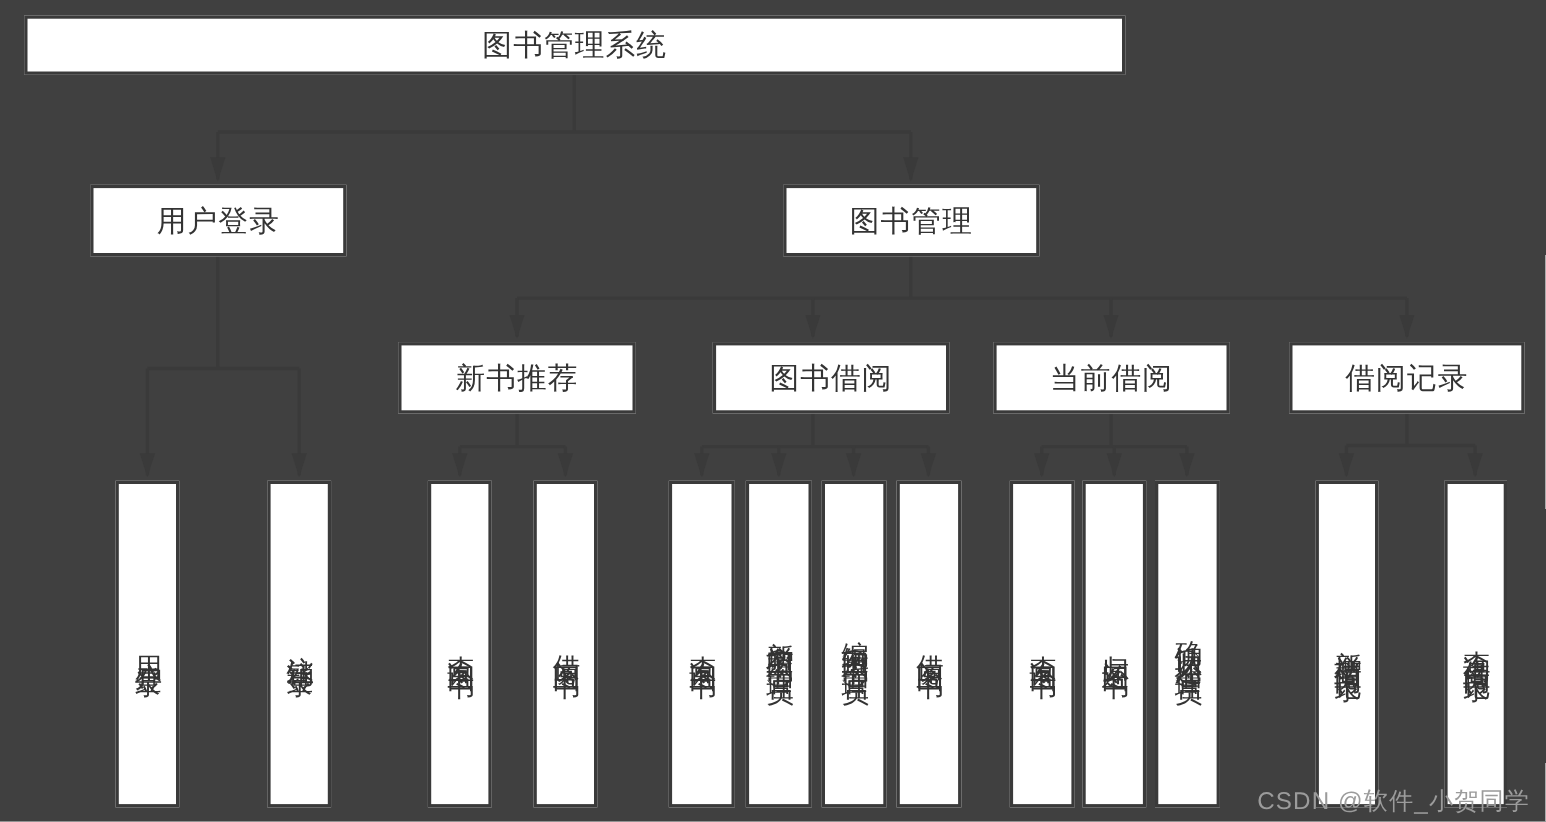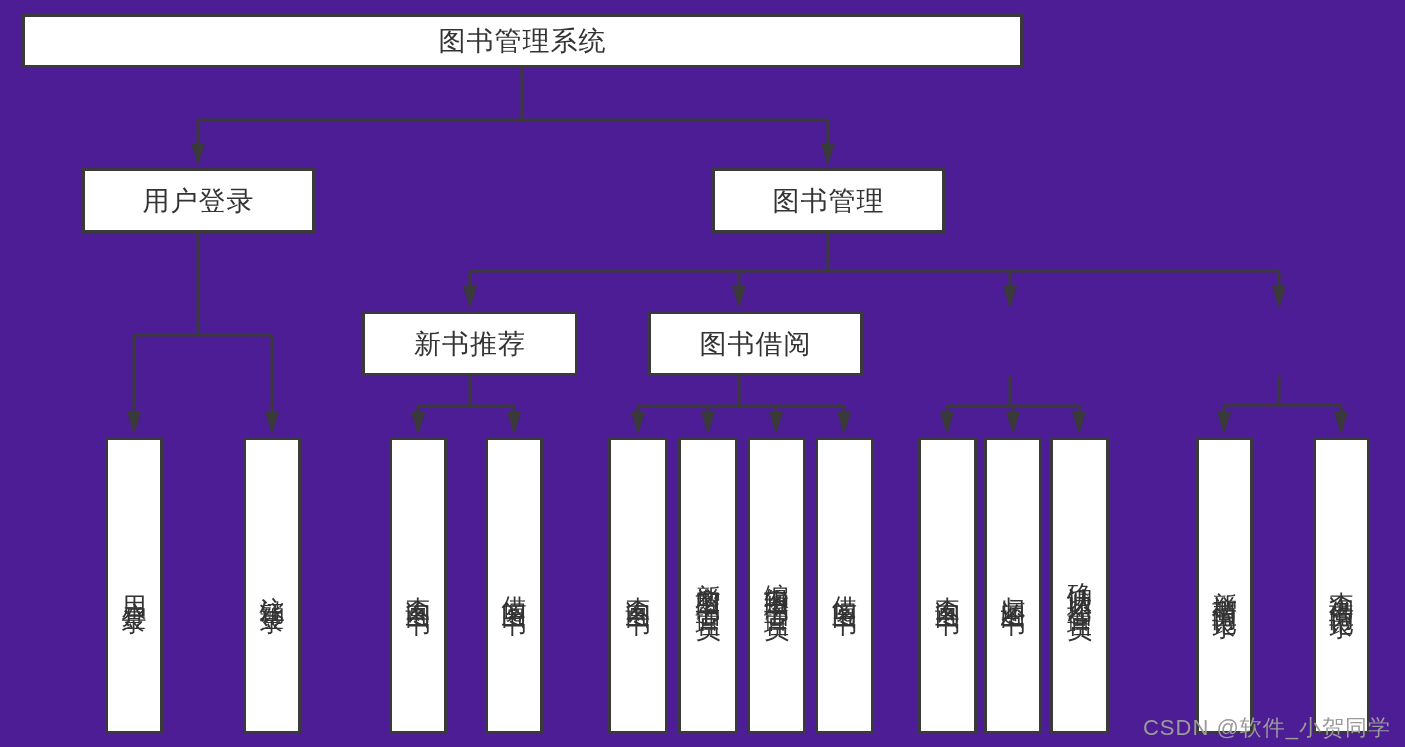--- a/index.html
+++ b/index.html
@@ -1,20 +1,20 @@
 <!DOCTYPE html>
 <html><head>
 <meta charset="utf-8">
 <style>
   html, body { margin: 0; padding: 0; background: #ffffff; }
   .canvas {
     position: relative;
     width: 1405px;
     height: 747px;
-    background: #4c1d95;
+    background: #404040;
     font-family: "Liberation Sans", "DejaVu Sans", sans-serif;
     color: #333333;
     overflow: hidden;
   }
   svg.connectors {
     position: absolute;
     left: 0; top: 0;
     width: 1405px; height: 747px;
   }
   .node {
@@ -104,20 +104,26 @@
   <div class="node h" style="left:712px; top:168px; width:233px; height:65px;">
     <span class="lbl">图书管理</span>
   </div>
 
   <div class="node h" style="left:362px; top:311px; width:216px; height:65px;">
     <span class="lbl">新书推荐</span>
   </div>
   <div class="node h" style="left:648px; top:311px; width:215px; height:65px;">
     <span class="lbl">图书借阅</span>
   </div>
+  <div class="node h" style="left:903px; top:311px; width:215px; height:65px;">
+    <span class="lbl">当前借阅</span>
+  </div>
+  <div class="node h" style="left:1172px; top:311px; width:214px; height:65px;">
+    <span class="lbl">借阅记录</span>
+  </div>
 
   <div class="node leaf" style="left:105px; top:437px; width:58px; height:297px;">
     <span class="lbl">用户登录</span>
   </div>
   <div class="node leaf" style="left:243px; top:437px; width:58px; height:297px;">
     <span class="lbl">注销登录</span>
   </div>
 
   <div class="node leaf" style="left:389px; top:437px; width:58px; height:297px;">
     <span class="lbl">查询图书</span>

